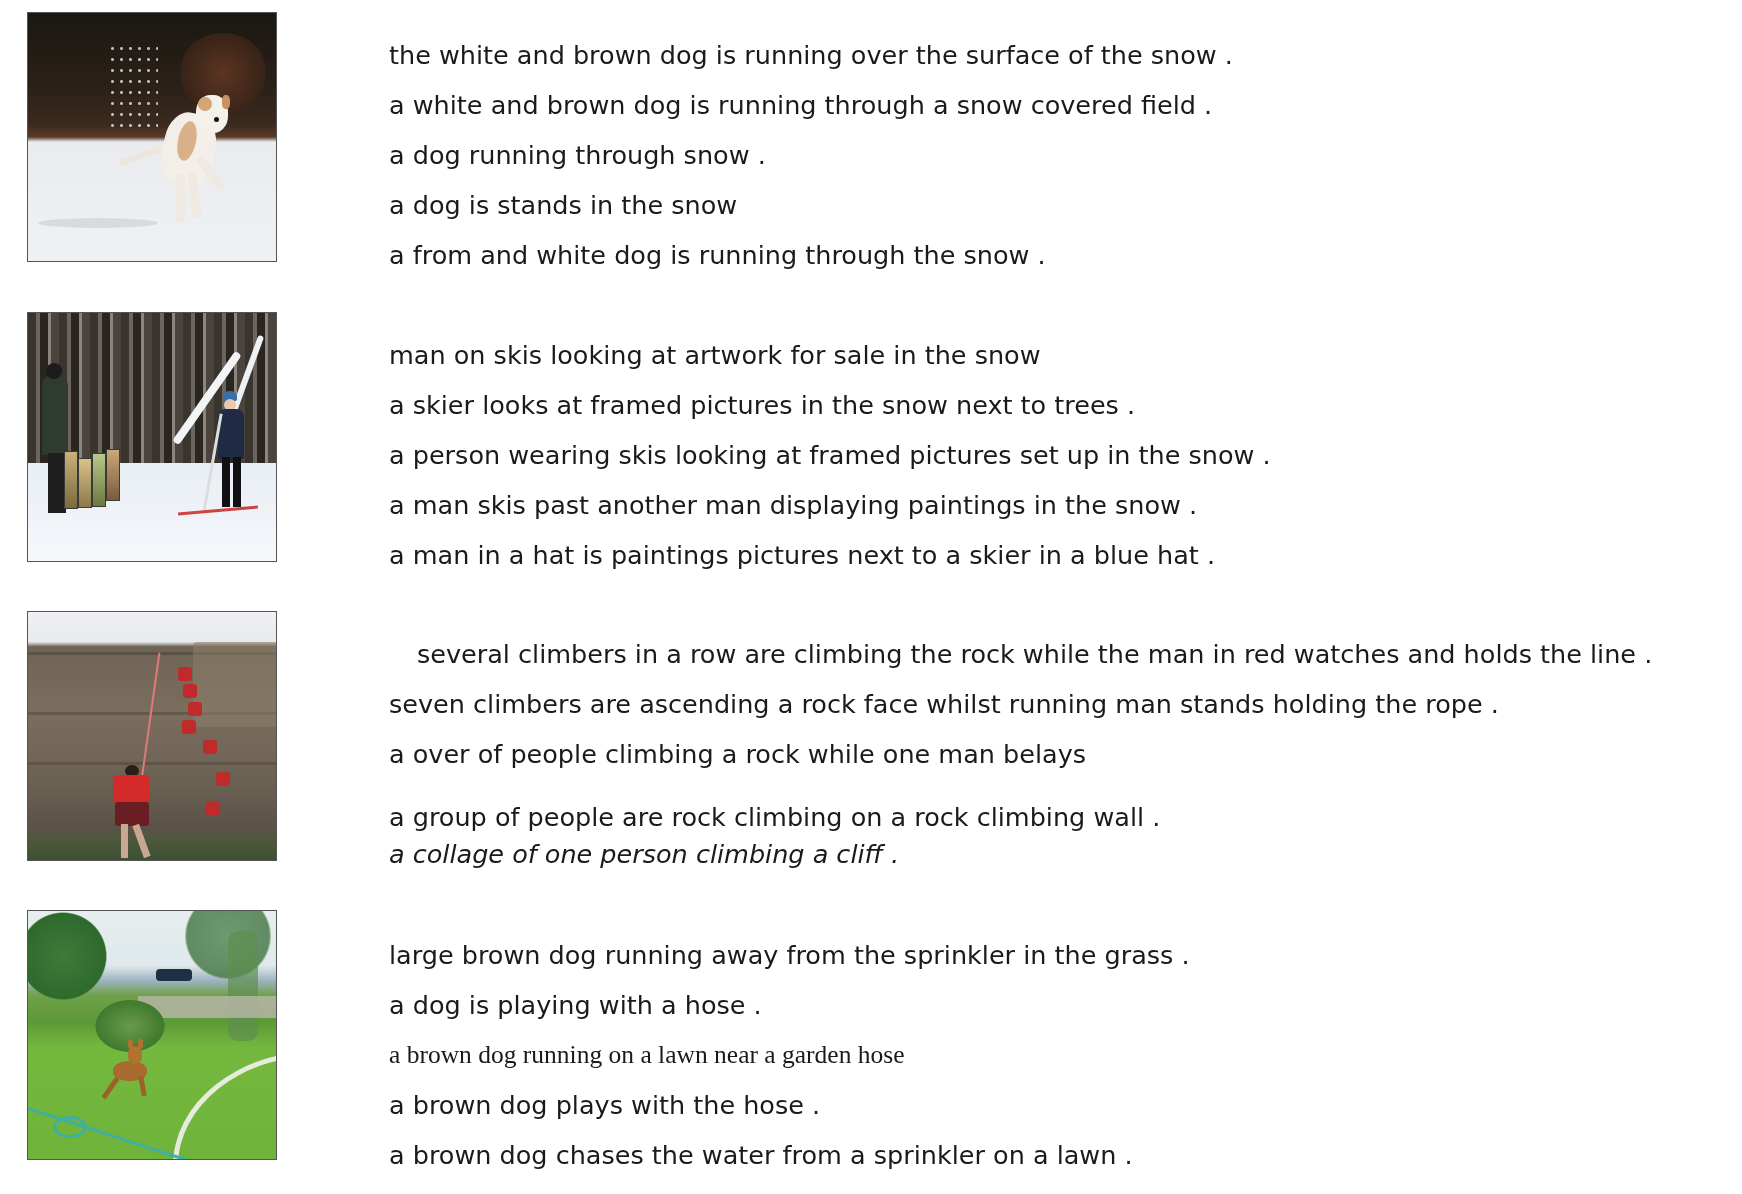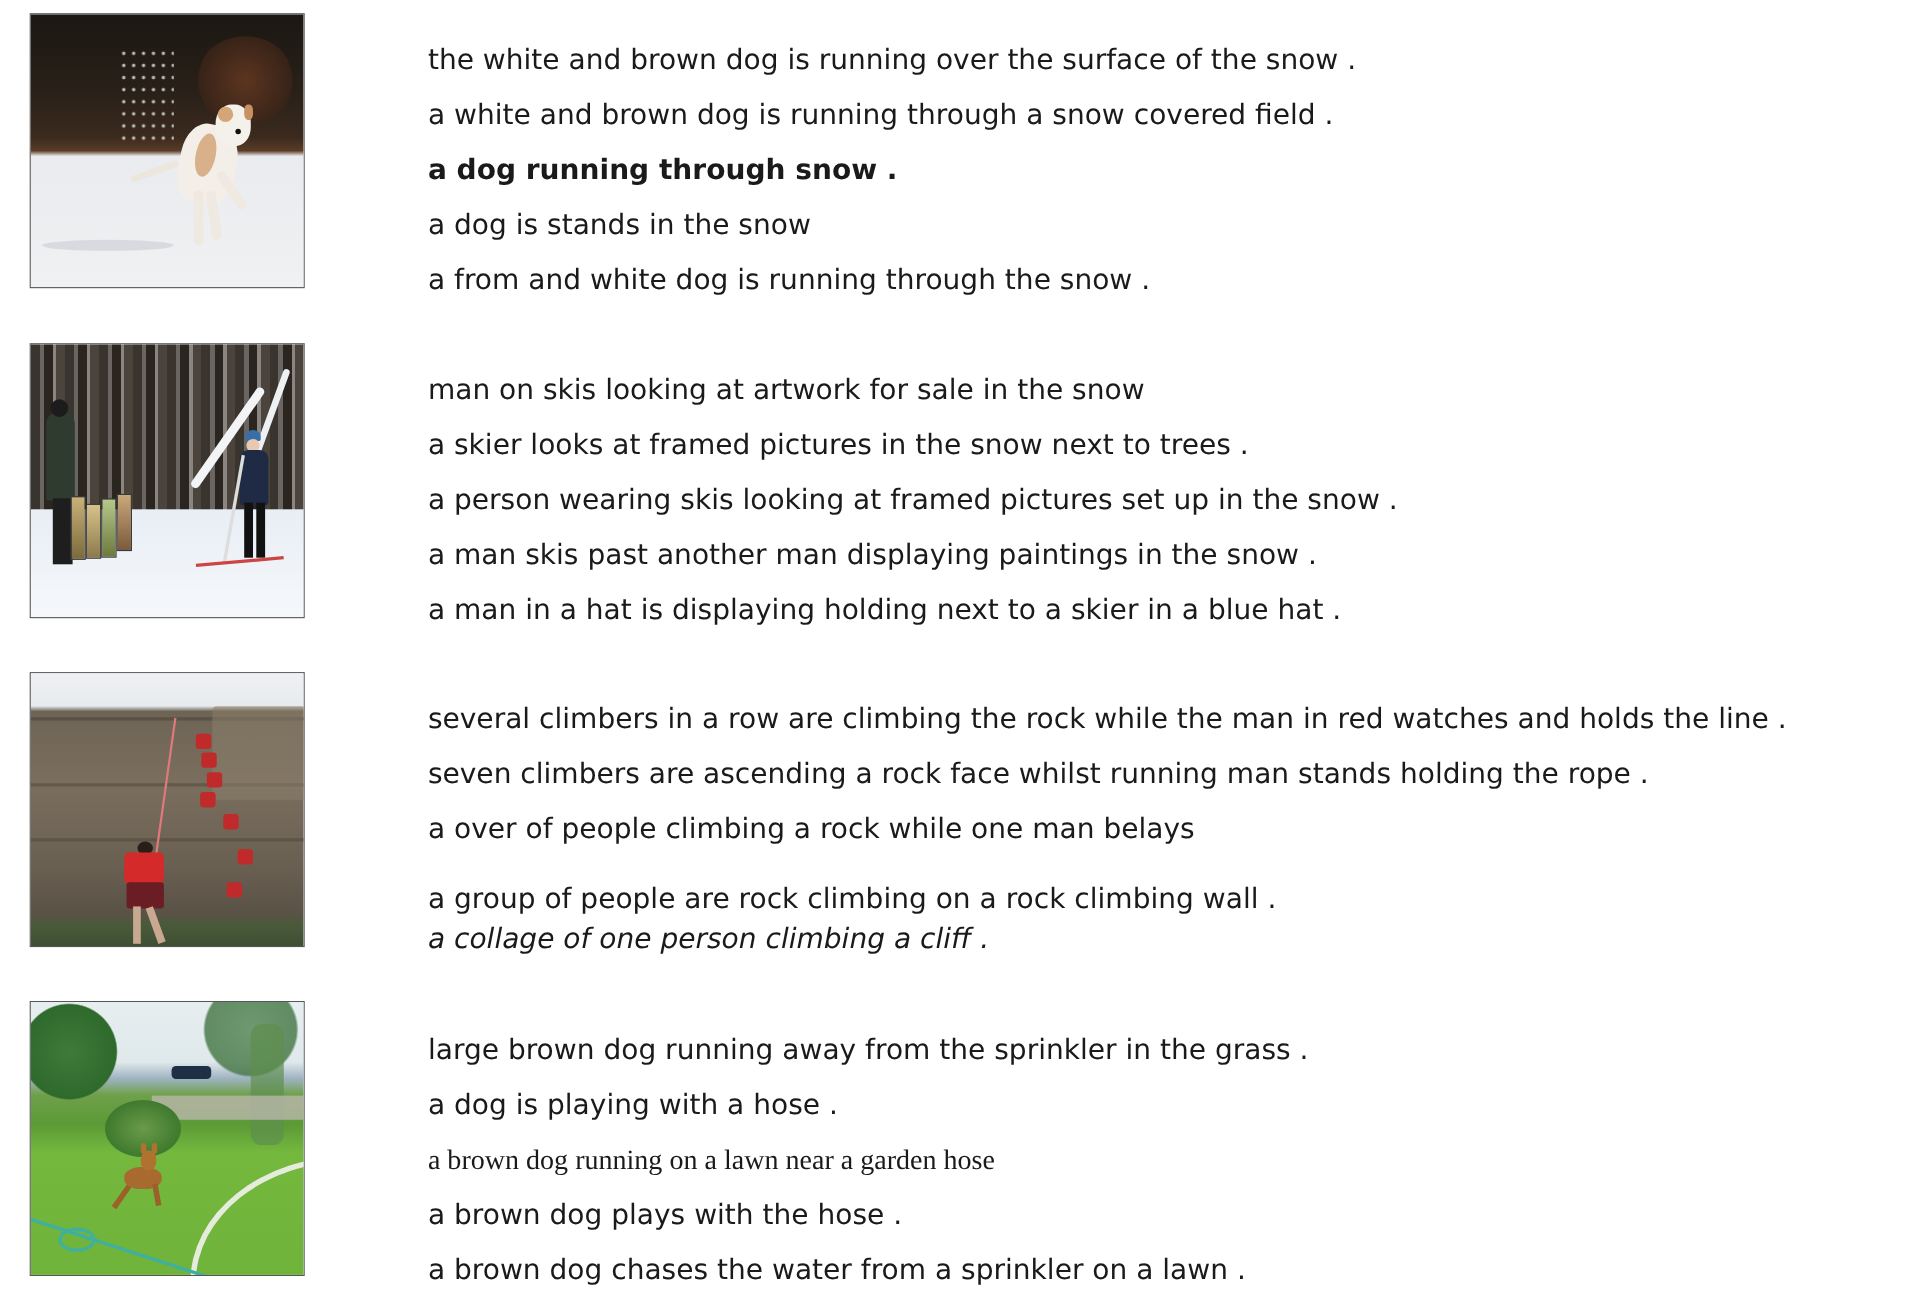--- a/index.html
+++ b/index.html
@@ -47,21 +47,21 @@
       <div class="abs" style="left:162px;top:160px;width:9px;height:45px;background:#efe9e1;border-radius:4px;transform:rotate(-8deg);"></div>
       <div class="abs" style="left:178px;top:140px;width:9px;height:40px;background:#efe9e1;border-radius:4px;transform:rotate(-35deg);"></div>
       <div class="abs" style="left:90px;top:140px;width:45px;height:6px;background:#ece6dd;border-radius:3px;transform:rotate(-20deg);"></div>
 
       <div class="abs" style="left:10px;top:205px;width:120px;height:10px;background:#c9ccd4;border-radius:50%;opacity:.6;"></div>
     </div>
   </div>
   <div class="caps">
     <div class="cap" style="top:28px;">the white and brown dog is running over the surface of the snow .</div>
     <div class="cap" style="top:78px;">a white and brown dog is running through a snow covered field .</div>
-    <div class="cap" style="top:128px;font-weight:bold;">a dog running through snow .</div>
+    <div class="cap" style="top:128px;">a dog running through snow .</div>
     <div class="cap" style="top:178px;">a dog is stands in the snow</div>
     <div class="cap" style="top:228px;">a from and white dog is running through the snow .</div>
   </div>
 </div>
 
 <div class="row" style="top:312px;">
   <div class="thumb" title="skier looking at framed paintings in snowy forest">
     <div class="scene s2">
 
       <div class="abs" style="left:0;top:150px;width:250px;height:100px;background:linear-gradient(180deg,#e8eef5,#f6f8fb);"></div>
@@ -85,21 +85,21 @@
       <div class="abs" style="left:205px;top:144px;width:8px;height:50px;background:#111;"></div>
       <div class="abs" style="left:183px;top:100px;width:3px;height:100px;background:#ddd;transform:rotate(10deg);"></div>
       <div class="abs" style="left:150px;top:196px;width:80px;height:3px;background:#c44;transform:rotate(-5deg);"></div>
     </div>
   </div>
   <div class="caps">
     <div class="cap" style="top:28px;">man on skis looking at artwork for sale in the snow</div>
     <div class="cap" style="top:78px;">a skier looks at framed pictures in the snow next to trees .</div>
     <div class="cap" style="top:128px;">a person wearing skis looking at framed pictures set up in the snow .</div>
     <div class="cap" style="top:178px;">a man skis past another man displaying paintings in the snow .</div>
-    <div class="cap" style="top:228px;">a man in a hat is displaying holding next to a skier in a blue hat .</div>
+    <div class="cap" style="top:228px;">a man in a hat is paintings pictures next to a skier in a blue hat .</div>
   </div>
 </div>
 
 <div class="row" style="top:611px;">
   <div class="thumb" title="collage of climbers on a rock face with belayer in red">
     <div class="scene s3">
 
       <div class="abs" style="left:0;top:40px;width:250px;height:3px;background:#4e4539;opacity:.6;"></div>
       <div class="abs" style="left:0;top:100px;width:250px;height:3px;background:#4e4539;opacity:.5;"></div>
       <div class="abs" style="left:0;top:150px;width:250px;height:3px;background:#4e4539;opacity:.5;"></div>
@@ -116,21 +116,21 @@
       <div class="abs" style="left:178px;top:190px;width:14px;height:14px;background:#c02a2a;border-radius:3px;"></div>
 
       <div class="abs" style="left:97px;top:153px;width:14px;height:12px;background:#2a1e18;border-radius:50%;"></div>
       <div class="abs" style="left:85px;top:163px;width:36px;height:28px;background:#d42a2a;border-radius:4px;"></div>
       <div class="abs" style="left:87px;top:190px;width:34px;height:24px;background:#6a1e24;border-radius:3px;"></div>
       <div class="abs" style="left:93px;top:212px;width:7px;height:34px;background:#c8a890;"></div>
       <div class="abs" style="left:110px;top:212px;width:7px;height:34px;background:#c8a890;transform:rotate(-20deg);"></div>
     </div>
   </div>
   <div class="caps">
-    <div class="cap" style="top:28px;">several climbers in a row are climbing the rock while the man in red watches and holds the line .</div>
+    <div class="cap" style="top:28px;margin-left:28px;">several climbers in a row are climbing the rock while the man in red watches and holds the line .</div>
     <div class="cap" style="top:78px;">seven climbers are ascending a rock face whilst running man stands holding the rope .</div>
     <div class="cap" style="top:128px;">a over of people climbing a rock while one man belays</div>
     <div class="cap" style="top:191px;">a group of people are rock climbing on a rock climbing wall .</div>
     <div class="cap" style="top:228px;font-style:italic;">a collage of one person climbing a cliff .</div>
   </div>
 </div>
 
 <div class="row" style="top:910px;">
   <div class="thumb" title="brown dog running on lawn near sprinkler and hose">
     <div class="scene s4">

